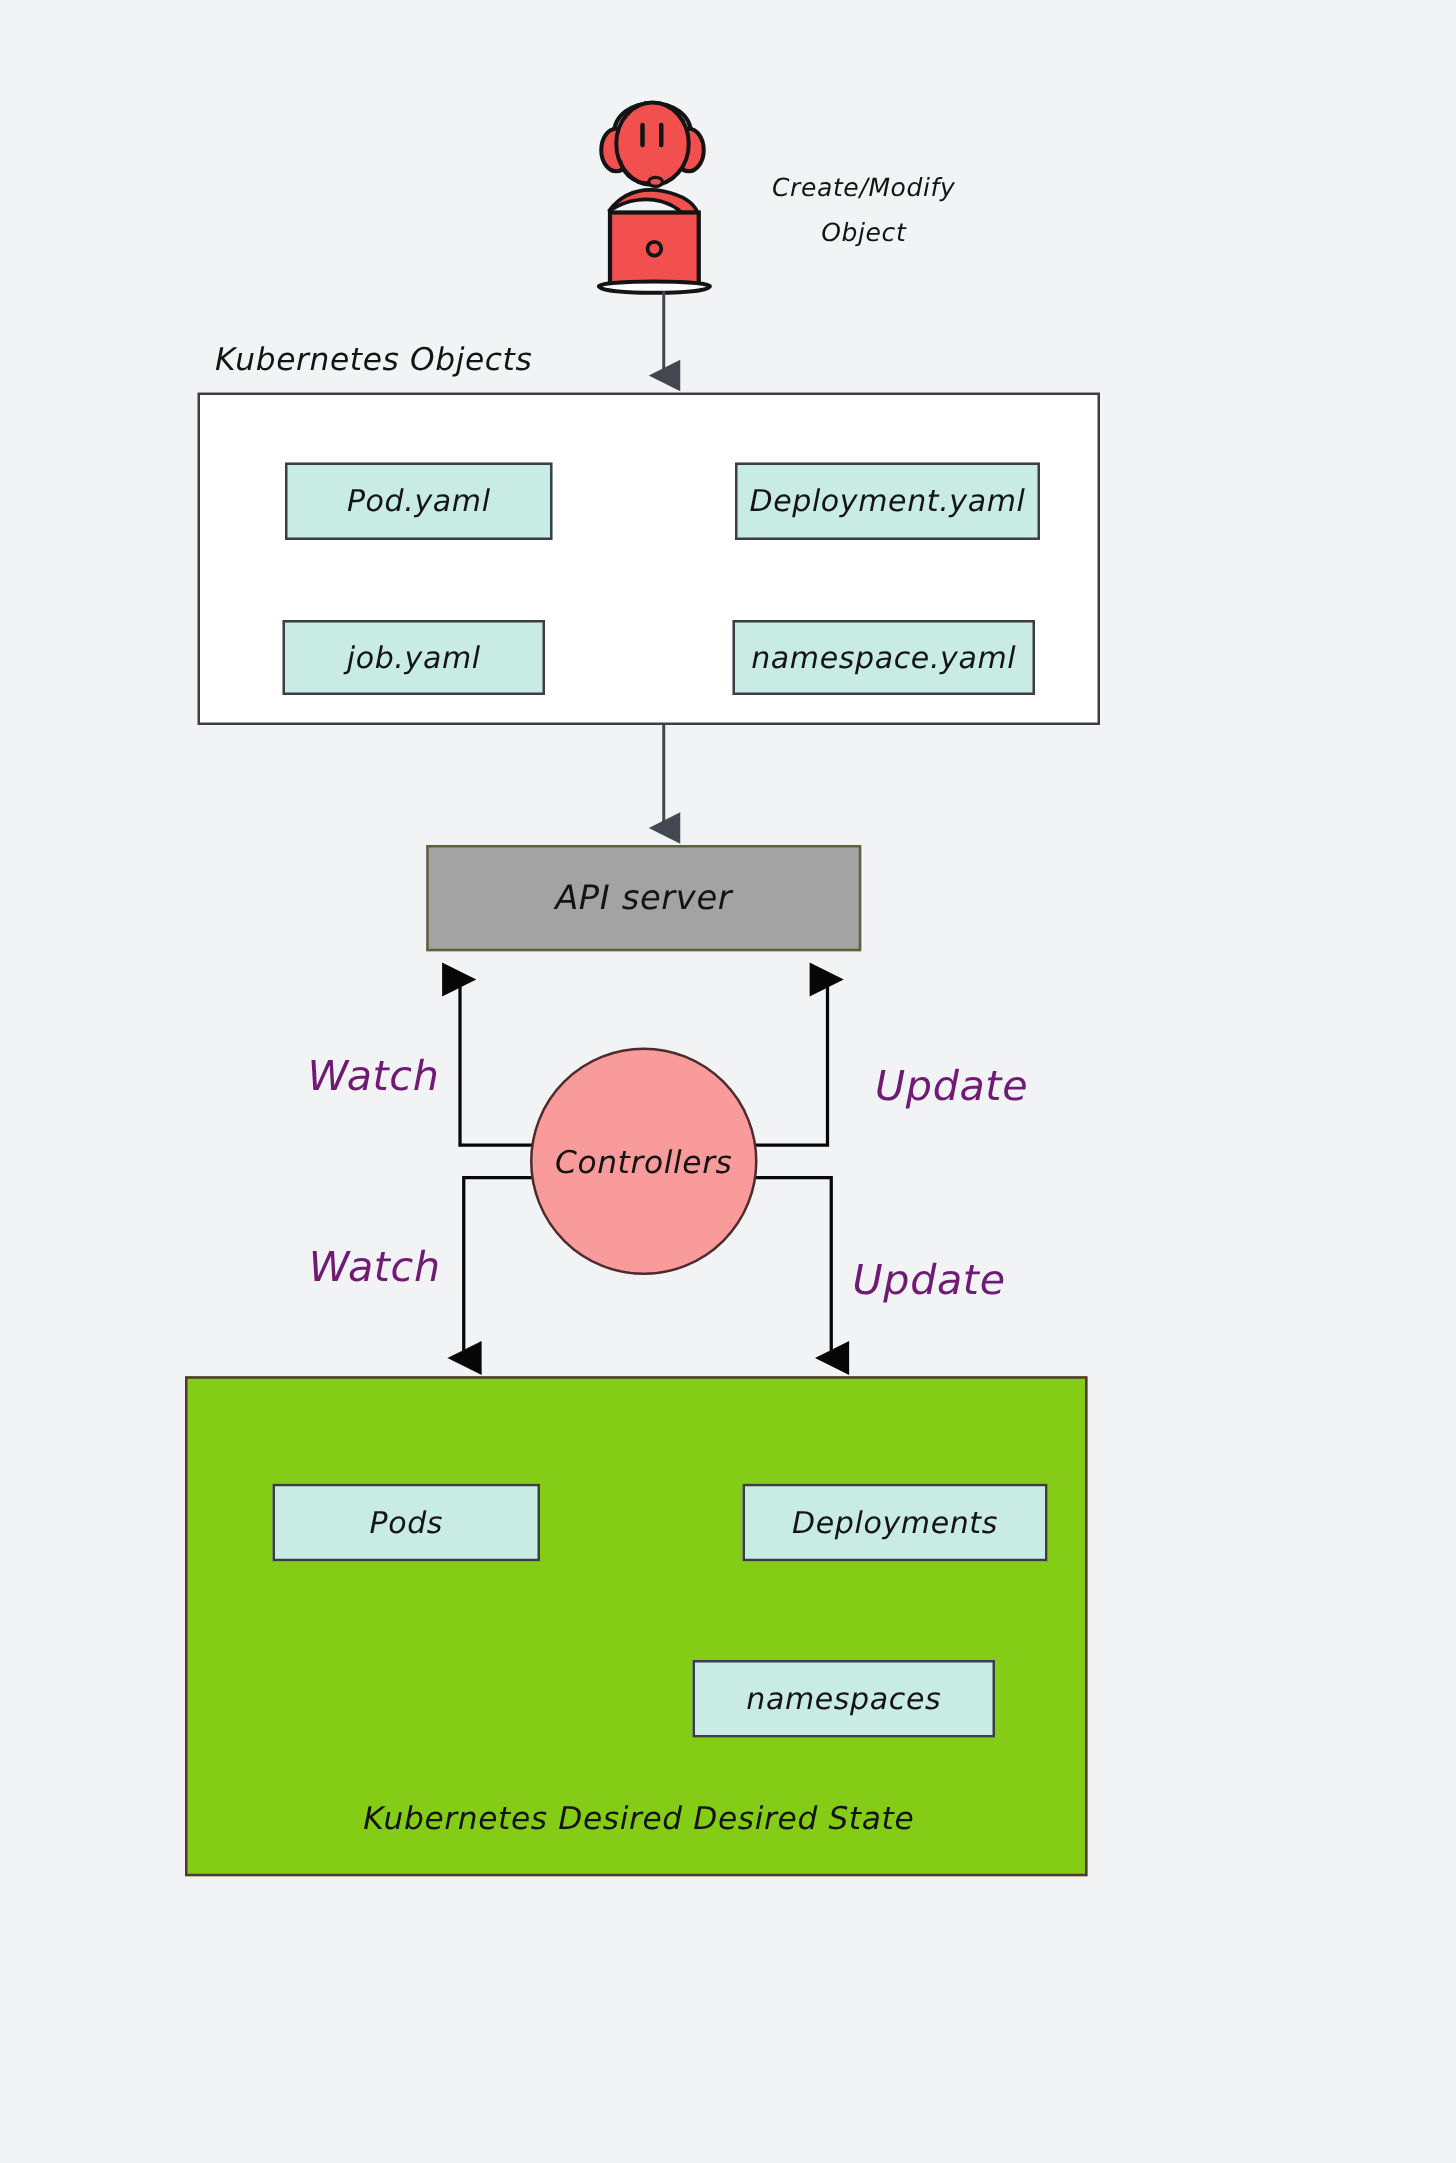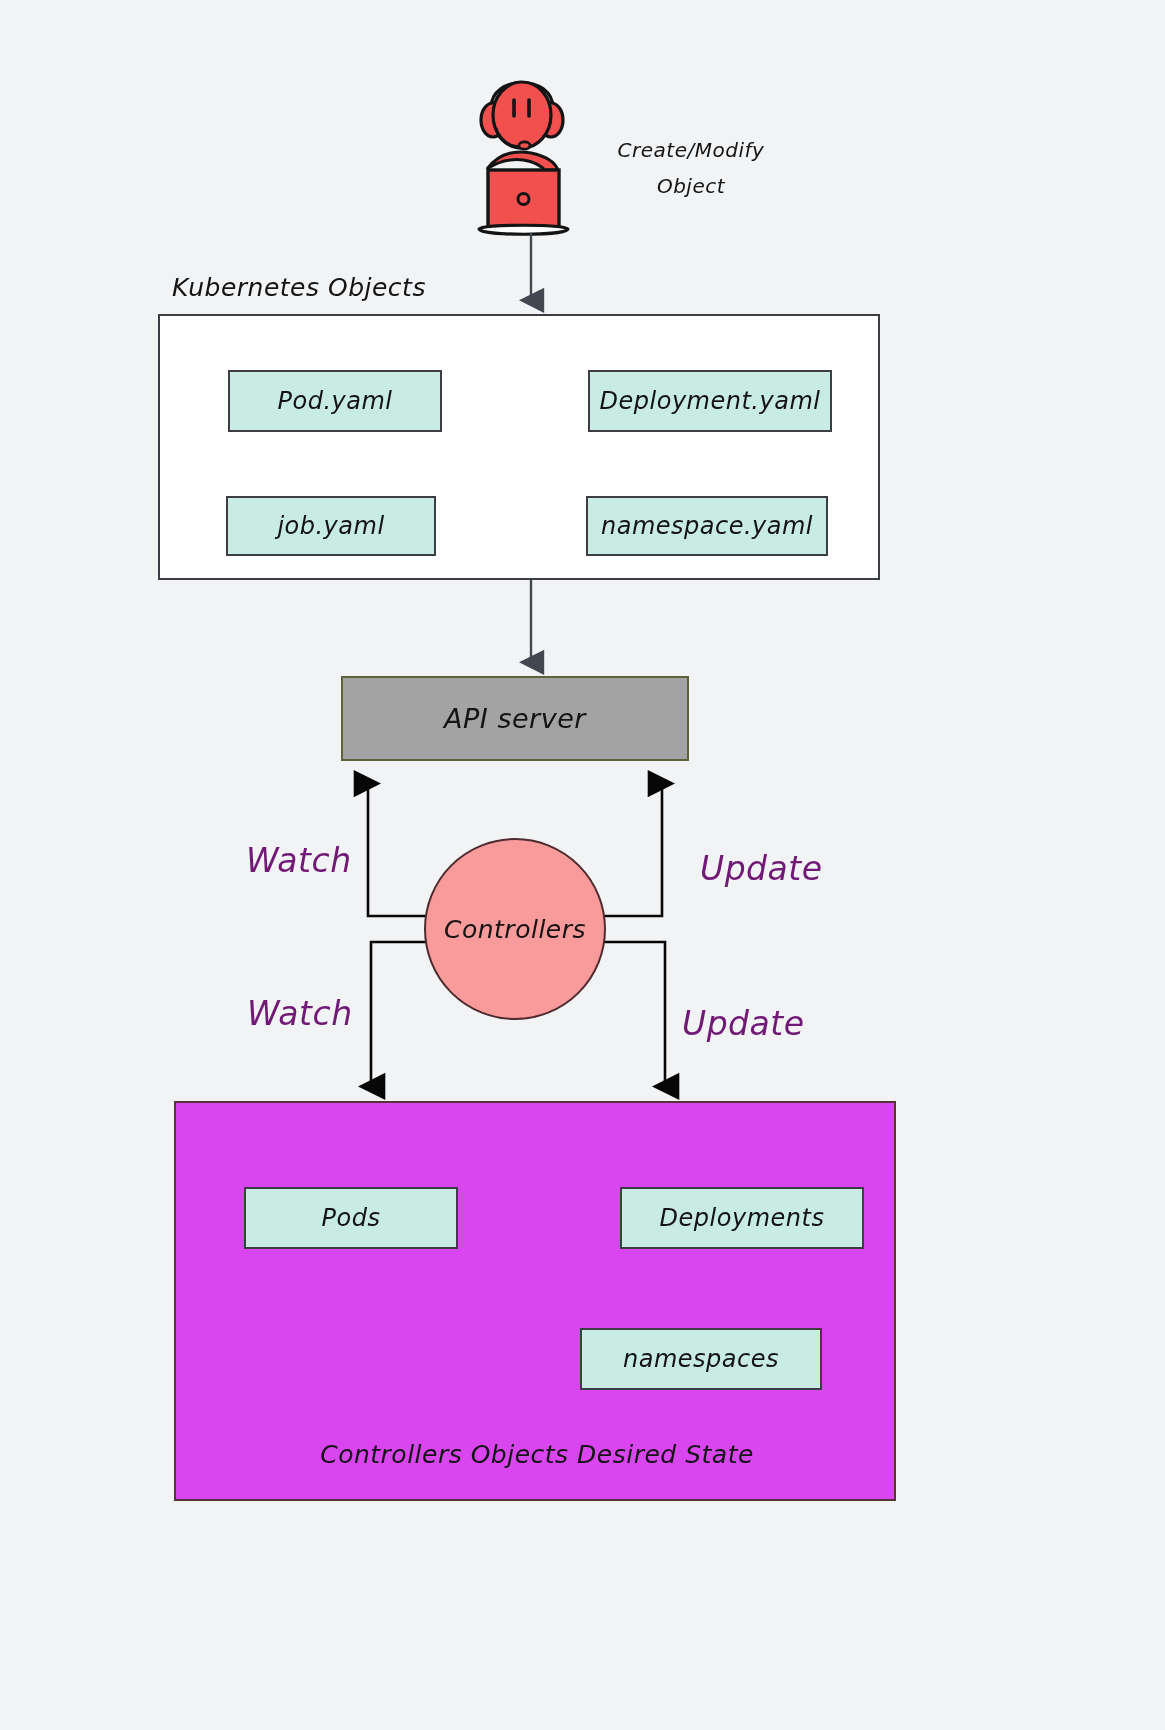--- a/index.html
+++ b/index.html
@@ -85,25 +85,25 @@
     display: flex;
     align-items: center;
     justify-content: center;
     font-size: 25px;
     color: #141414;
     z-index: 5;
   }
 
   
   #desired-state-panel {
-    left: 174px;
+    left: 148px;
     top: 1101px;
     width: 722px;
     height: 400px;
-    background: #d946ef;
+    background: #84cc16;
     border: 2px solid #55343a;
     box-sizing: border-box;
     text-decoration: underline;
   }
   #desired-state-label {
     left: 0;
     bottom: 30px;
     width: 722px;
     text-align: center;
     font-size: 25px;
@@ -211,17 +211,17 @@
   <div class="abs hand edge-label" style="left:246px; top:841px;">Watch</div>
   <div class="abs hand edge-label" style="left:700px; top:849px;">Update</div>
   <div class="abs hand edge-label" style="left:247px; top:994px;">Watch</div>
   <div class="abs hand edge-label" style="left:682px; top:1004px;">Update</div>
 
   <div class="abs" id="desired-state-panel">
     <div class="abs hand chip" style="left:68px; top:84px; width:214px; height:62px;">Pods</div>
     <div class="abs hand chip" style="left:408px; top:84px; width:244px; height:62px;margin-left:36px;">Deployments</div>
     <div class="abs hand chip" style="left:404px; top:225px; width:242px; height:62px;">namespaces</div>
 
-    <div class="abs hand" id="desired-state-label">Controllers Objects Desired State</div>
+    <div class="abs hand" id="desired-state-label">Kubernetes Desired Desired State</div>
   </div>
 
 
 </div>
 
 </body></html>

